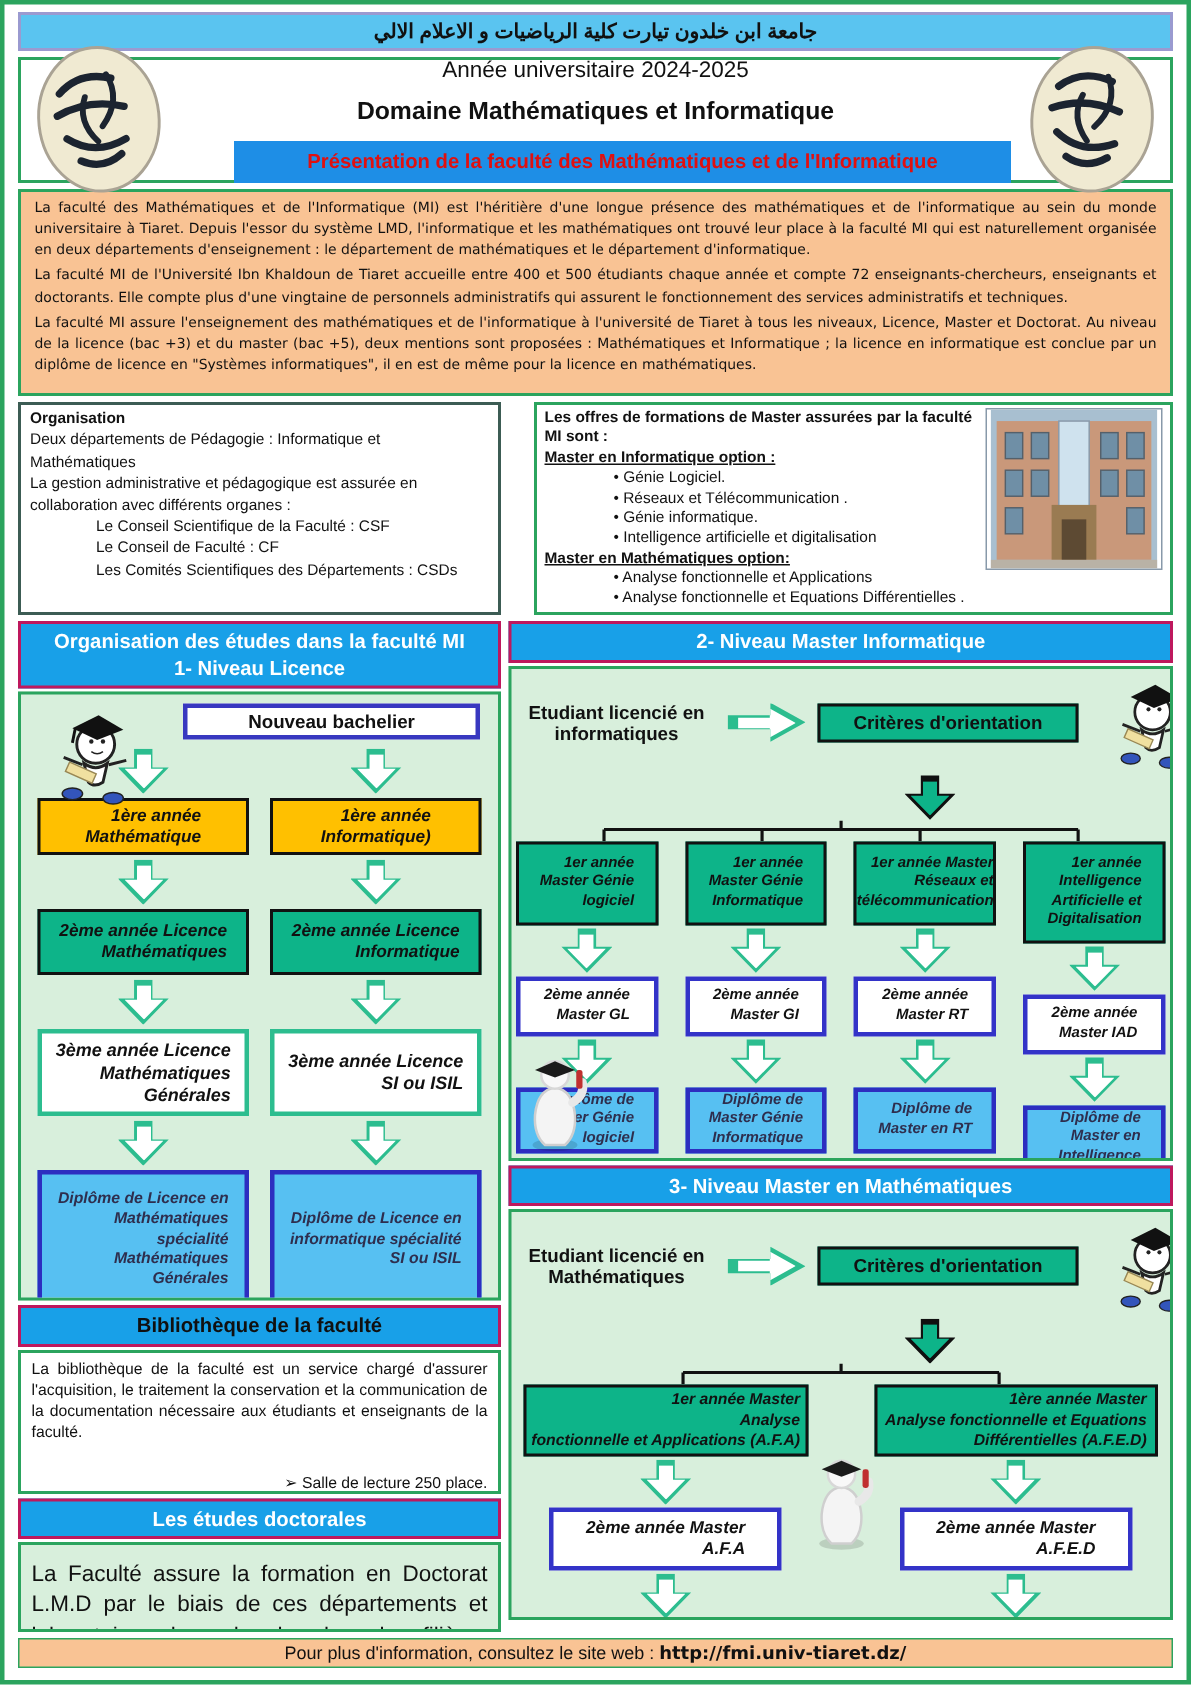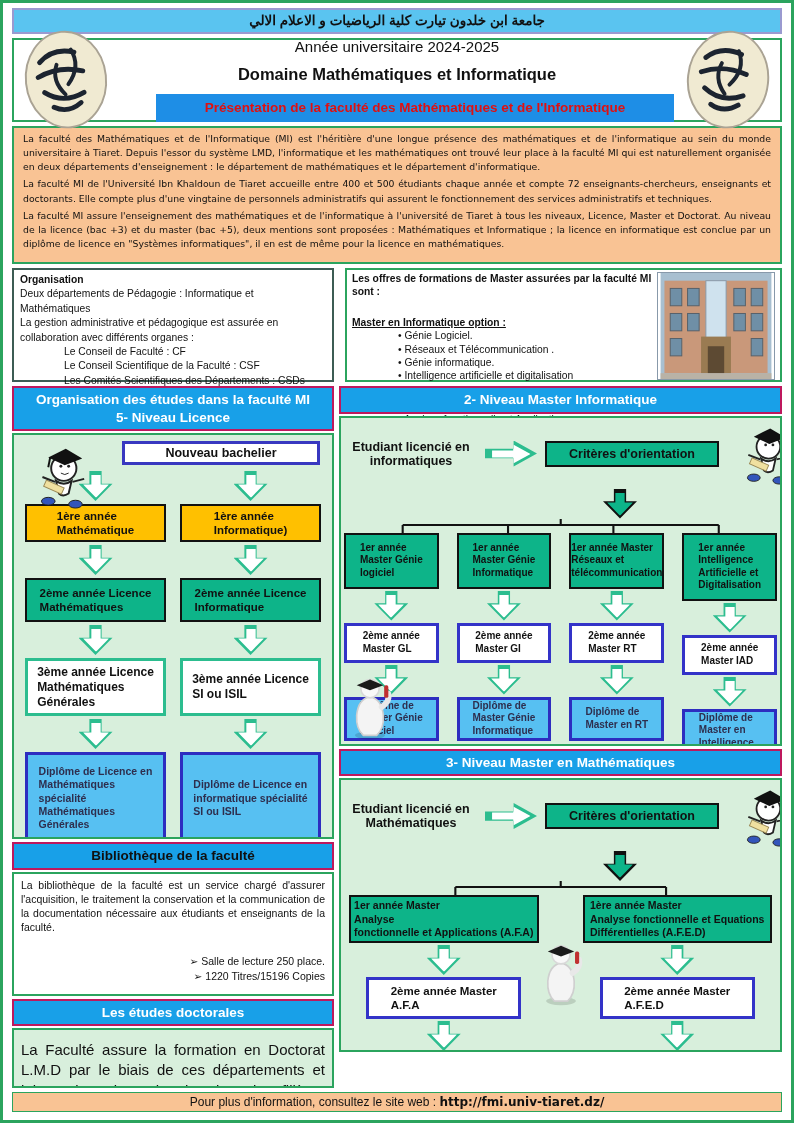--- a/index.html
+++ b/index.html
@@ -21,44 +21,44 @@
   .domain{font-size:16.5px;font-weight:bold;margin-top:10px;}
   .pres{margin:10px 10px 0 46px;background:#1e8ee6;color:#e01010;font-weight:bold;
     font-size:13.5px;padding:4px 14px;line-height:1.45;}
   .logo{flex:none;}
   
   .intro{margin-top:4px;background:#f9c394;border:2.5px solid #2ba45e;padding:4px 9px 5px;
     font-size:9.3px;line-height:1.52;text-align:justify;font-family:"DejaVu Sans",sans-serif;
     height:138px;box-sizing:border-box;overflow:hidden;}
   .intro p{margin:0 0 3px;}
   
-  .info-row{display:flex;gap:11px;margin-top:4px;height:114px;}
+  .info-row{display:flex;gap:22px;margin-top:4px;height:142px;}
   .org-box{width:322px;flex:none;box-sizing:border-box;border:2.5px solid #3c5c54;
     padding:3px 6px;font-size:10.3px;line-height:1.4;}
   .org-title{font-weight:bold;}
   .org-items{margin:0;padding-left:44px;list-style:none;}
   .offers-box{flex:1;min-width:0;box-sizing:border-box;border:2.5px solid #2ba45e;
     padding:2px 5px;display:flex;gap:5px;font-size:10.3px;}
   .offers-left{flex:1;line-height:1.3;}
   .offers-title{font-weight:bold;}
-  .offers-h{font-weight:bold;text-decoration:underline;margin-top:17px;}
+  .offers-h{font-weight:bold;text-decoration:underline;}
   .offers-ul{margin:0;padding-left:46px;list-style:none;}
   .offers-ul li::before{content:"• ";}
   .building{width:116px;height:106px;flex:none;border:1px solid #8899aa;}
   
   .cols{display:flex;gap:5px;margin-top:4px;}
   .col-left{width:322px;flex:none;}
   .col-right{flex:1;min-width:0;}
   .sec-header{background:#18a0e8;border:2px solid #be185d;color:#fff;font-weight:bold;
     font-size:13.5px;text-align:center;padding:3px 2px;line-height:1.3;}
   .sec-header.dark{color:#101010;font-weight:600;}
   .panel{background:#d8efdc;border:2.5px solid #2ba45e;box-sizing:border-box;position:relative;}
   
-  .box{font-weight:bold;text-align:left;white-space:pre-line;display:flex;align-items:center;
-    justify-content:center;box-sizing:border-box;width:100%;line-height:1.25;}
+  .box{font-weight:bold;text-align:right;white-space:pre-line;display:flex;align-items:center;
+    justify-content:center;box-sizing:border-box;width:100%;line-height:1.25;font-style:italic;}
   .box.orange{background:#ffc000;border:2px solid #111;font-size:11.5px;min-height:38px;}
   .box.greenb{background:#0db489;border:2px solid #111;font-size:11.5px;min-height:44px;}
   .box.white-green{background:#fff;border:3px solid #2cbd8f;font-size:12px;min-height:58px;}
   .box.white-blue{background:#fff;border:3px solid #3333c8;font-size:10.5px;min-height:38px;}
   .box.diploma{background:#57c0f2;border:3px solid #2d2dc0;font-size:10.5px;color:#2e2e4e;}
   .bachelier{width:198px;margin:2px 6px 0 auto;background:#fff;border:3px solid #3838c0;
     font-weight:bold;font-size:12.5px;text-align:center;padding:2px 0;box-sizing:border-box;}
   .tc{display:grid;grid-template-columns:1fr 1fr;gap:14px;padding:0 5px;align-items:start;}
   .cellc{display:flex;justify-content:center;}
   
@@ -93,21 +93,21 @@
   .panel2{height:330px;overflow:hidden;}
   .panel3{height:274px;overflow:hidden;}
   .grid2{display:grid;grid-template-columns:1fr 1fr;gap:44px;padding:0 8px;align-items:start;}
   .grid2 .stack{display:flex;flex-direction:column;align-items:center;gap:2px;}
   .grid2 .box.greenb{font-size:10.5px;min-height:48px;}
   .grid2 .box.white-blue{font-size:11.5px;min-height:42px;width:82%;}
   .figurine-l{position:absolute;left:4px;bottom:2px;}
   .figurine-c{position:absolute;left:50%;transform:translateX(-50%);bottom:44px;}
   
   .lib-box{border:2.5px solid #2ba45e;background:#fff;padding:4px 7px;font-size:10.5px;
-    line-height:1.35;text-align:justify;box-sizing:border-box;height:124px;margin-top:2px;overflow:hidden;}
+    line-height:1.35;text-align:justify;box-sizing:border-box;height:96px;margin-top:2px;overflow:hidden;}
   .lib-items{margin:20px 0 0;padding-left:12px;list-style:none;text-align:right;}
   .lib-items li::before{content:"➢ ";}
   .doc-box{border:2.5px solid #2ba45e;background:#d8efdc;padding:10px 7px;font-size:15px;
     line-height:1.35;text-align:justify;box-sizing:border-box;height:60px;margin-top:2px;overflow:hidden;}
   .mt2{margin-top:2px;} .mt3{margin-top:3px;}
   
   .footer{margin-top:4px;background:#f9c394;border:1px solid #2ba45e;text-align:center;
     font-size:12px;padding:2px 0;}
   .footer b{font-family:"DejaVu Sans",sans-serif;}
 </style>
@@ -141,22 +141,22 @@
   <p>La faculté MI de l'Université Ibn Khaldoun de Tiaret accueille entre 400 et 500 étudiants chaque année et compte 72 enseignants-chercheurs, enseignants et doctorants. Elle compte plus d'une vingtaine de personnels administratifs qui assurent le fonctionnement des services administratifs et techniques.</p>
   <p>La faculté MI assure l'enseignement des mathématiques et de l'informatique à l'université de Tiaret à tous les niveaux, Licence, Master et Doctorat. Au niveau de la licence (bac +3) et du master (bac +5), deux mentions sont proposées : Mathématiques et Informatique ; la licence en informatique est conclue par un diplôme de licence en "Systèmes informatiques", il en est de même pour la licence en mathématiques.</p>
 </div>
 
 <div class="info-row">
   <div class="org-box">
     <div class="org-title">Organisation</div>
     <div>Deux départements de Pédagogie : Informatique  et  Mathématiques</div>
     <div>La gestion administrative et pédagogique est assurée en collaboration avec différents organes  :</div>
     <ul class="org-items">
+      <li>Le Conseil Scientifique de la Faculté : CSF</li>
       <li>Le Conseil de Faculté : CF</li>
-      <li>Le Conseil Scientifique de la Faculté : CSF</li>
       <li>Les Comités Scientifiques des Départements : CSDs</li>
     </ul>
   </div>
   <div class="offers-box">
     <div class="offers-left">
       <div class="offers-title">Les offres de formations de Master assurées par  la faculté MI sont :</div>
       <div class="offers-h">Master en Informatique option :</div>
       <ul class="offers-ul">
         <li>Génie Logiciel.</li>
         <li>Réseaux et Télécommunication .</li>
@@ -190,21 +190,21 @@
       <rect x="0" y="104" width="115" height="6" fill="#b9b2a6"></rect>
     </svg>
   </div>
 </div>
 
 <div class="cols">
 
   <div class="col-left">
     <div class="sec-header">
       <div>Organisation des études dans la faculté MI</div>
-      <div>5- Niveau Licence</div>
+      <div>1- Niveau Licence</div>
     </div>
     <div class="panel panel1 mt2">
       <svg class="grad-cartoon" width="74" height="66" viewBox="0 0 74 68">
         <circle cx="44" cy="26" r="13" fill="#fff" stroke="#222" stroke-width="2"></circle>
         <circle cx="41" cy="24" r="1.5" fill="#222"></circle>
           <circle cx="49" cy="24" r="1.5" fill="#222"></circle>
         <path d="M41 31 q4 3 8 0" stroke="#222" fill="none"></path>
         <polygon points="28,15 46,6 63,16 45,23" fill="#111"></polygon>
         <line x1="30" y1="15" x2="28" y2="25" stroke="#111" stroke-width="2"></line>
         <path d="M36 39 q8 6 16 0 l-3 13 q-6 4 -10 0 z" fill="#fff" stroke="#222" stroke-width="2"></path>

